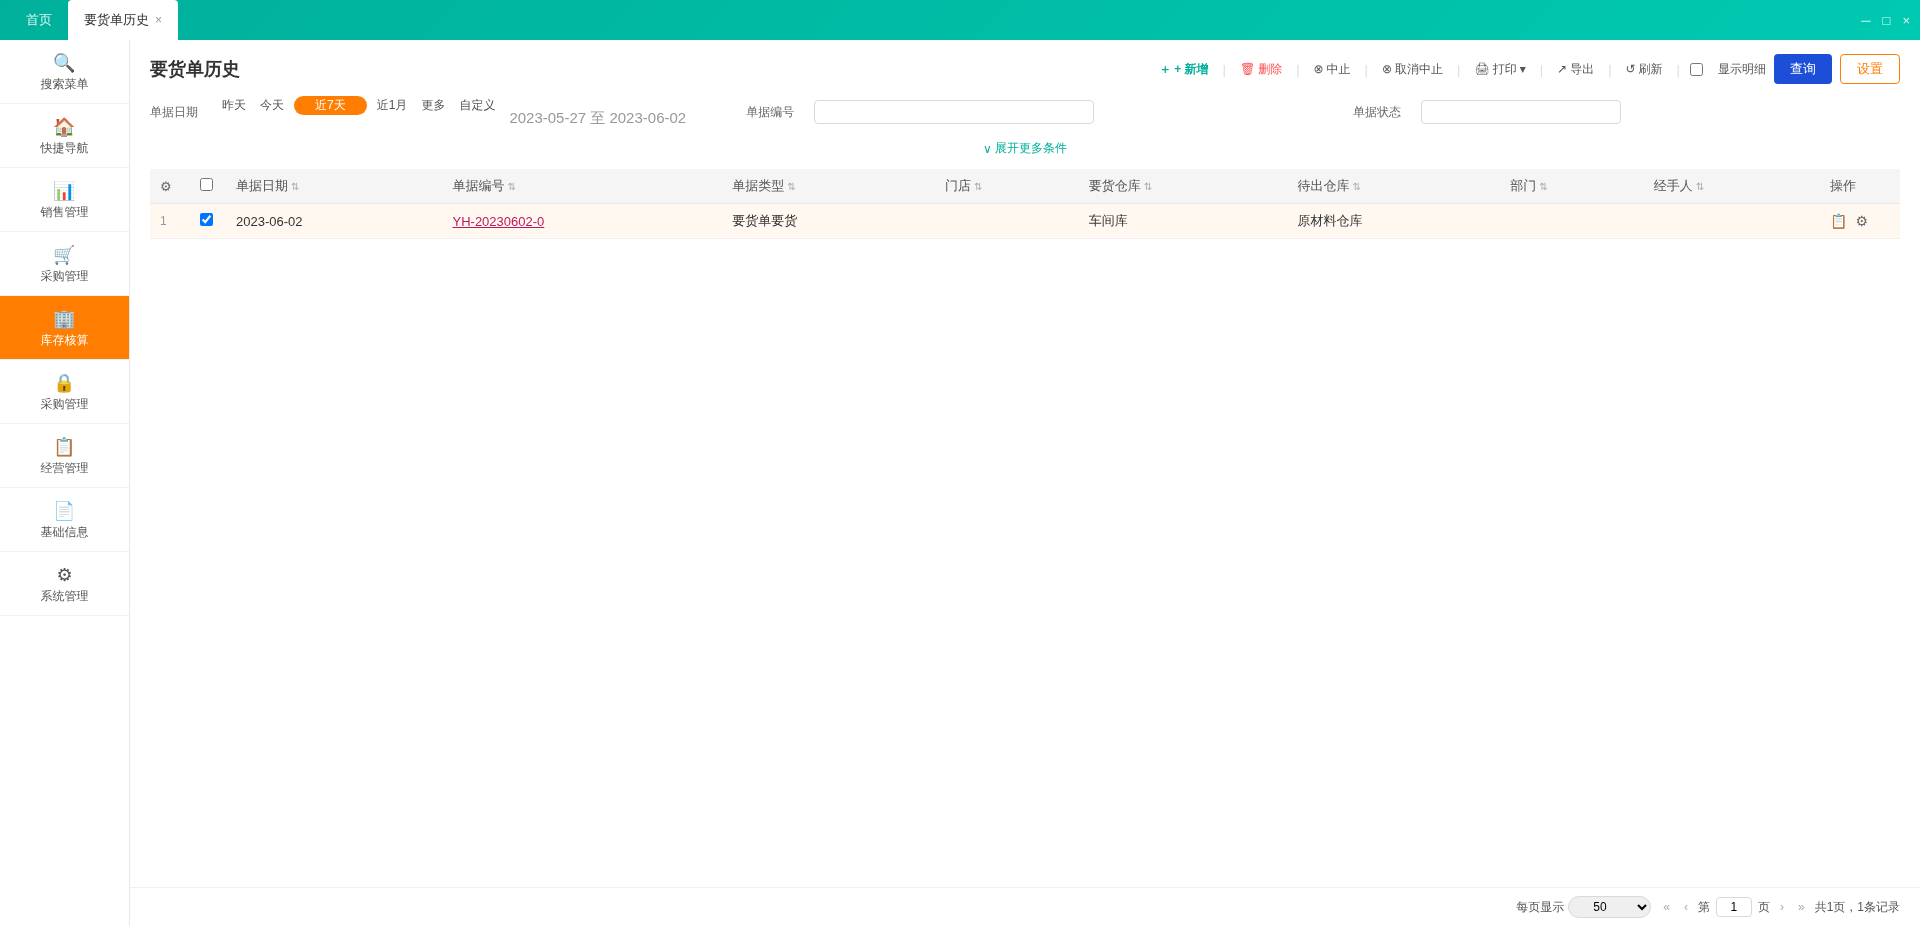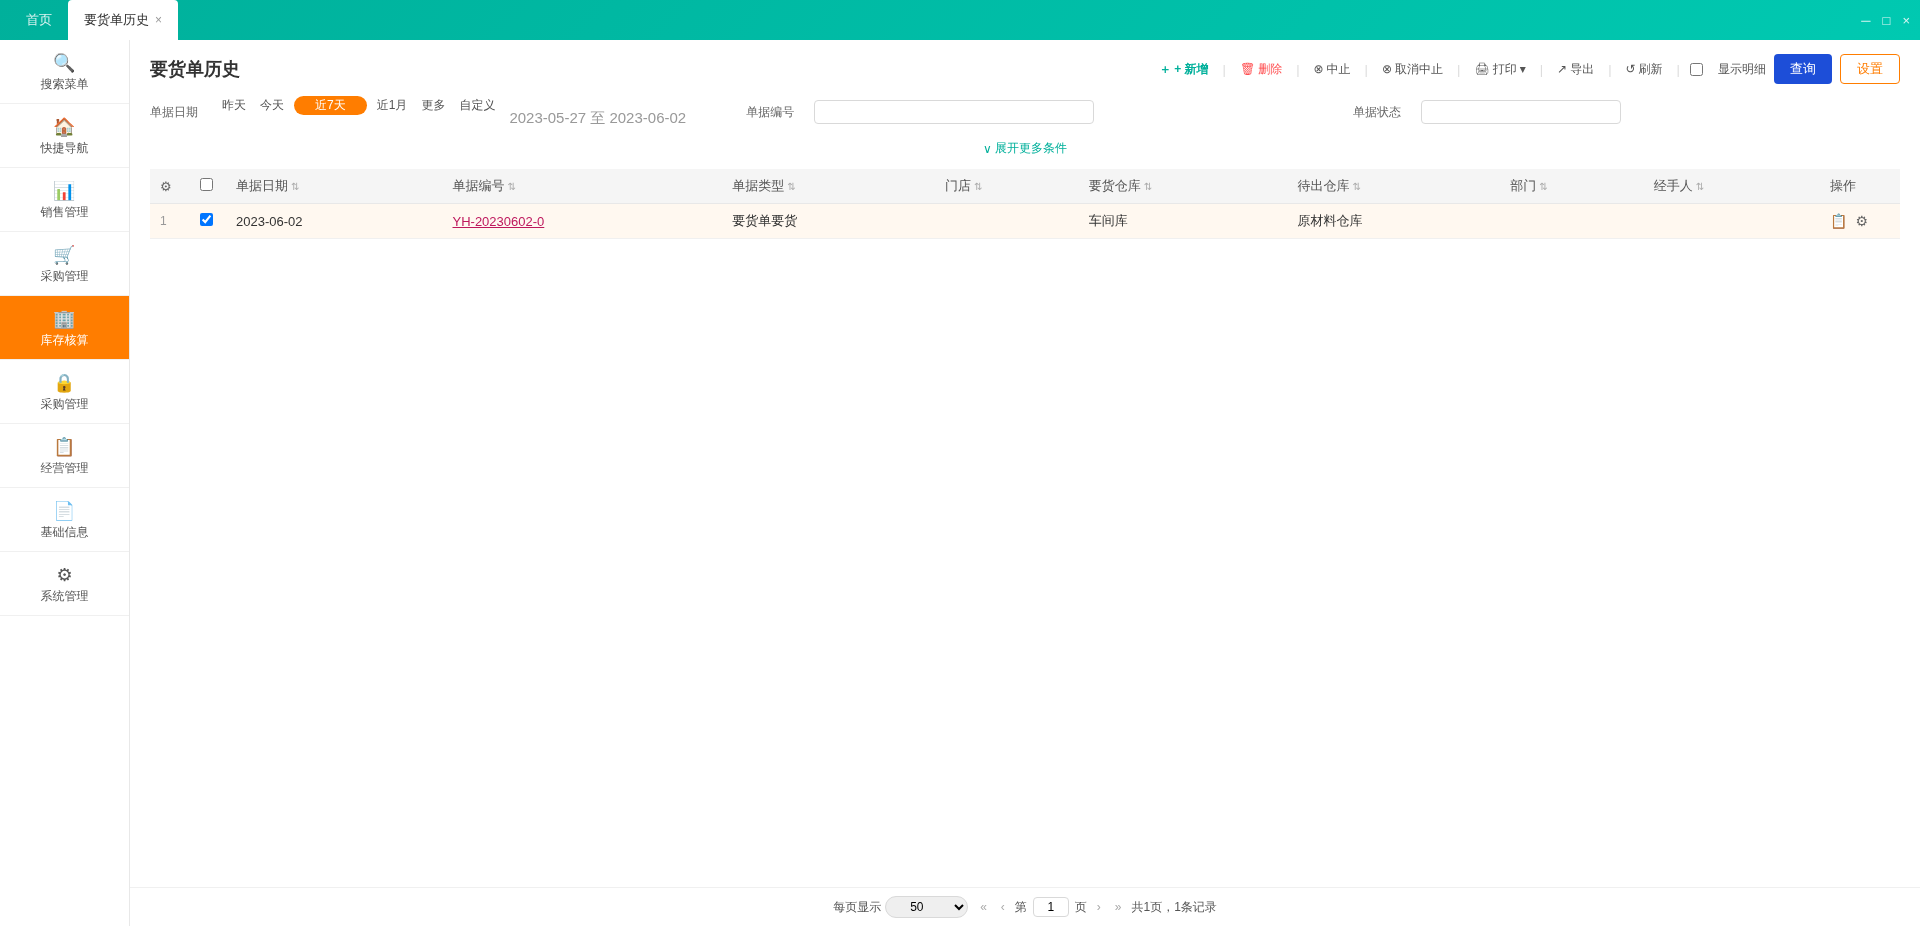--- a/index.html
+++ b/index.html
@@ -293,21 +293,21 @@
       border-top: 1px solid #f0e0c8;
       font-size: 12px;
       color: #666;
       flex-shrink: 0;
     }
 
     
     .pagination {
       display: flex;
       align-items: center;
-      justify-content: center;
+      justify-content: flex-end;
       padding: 8px 20px;
       gap: 8px;
       font-size: 12px;
       color: #555;
       flex-shrink: 0;
       border-top: 1px solid #f0f0f0;
     }
     .page-size-wrap {
       display: flex;
       align-items: center;

